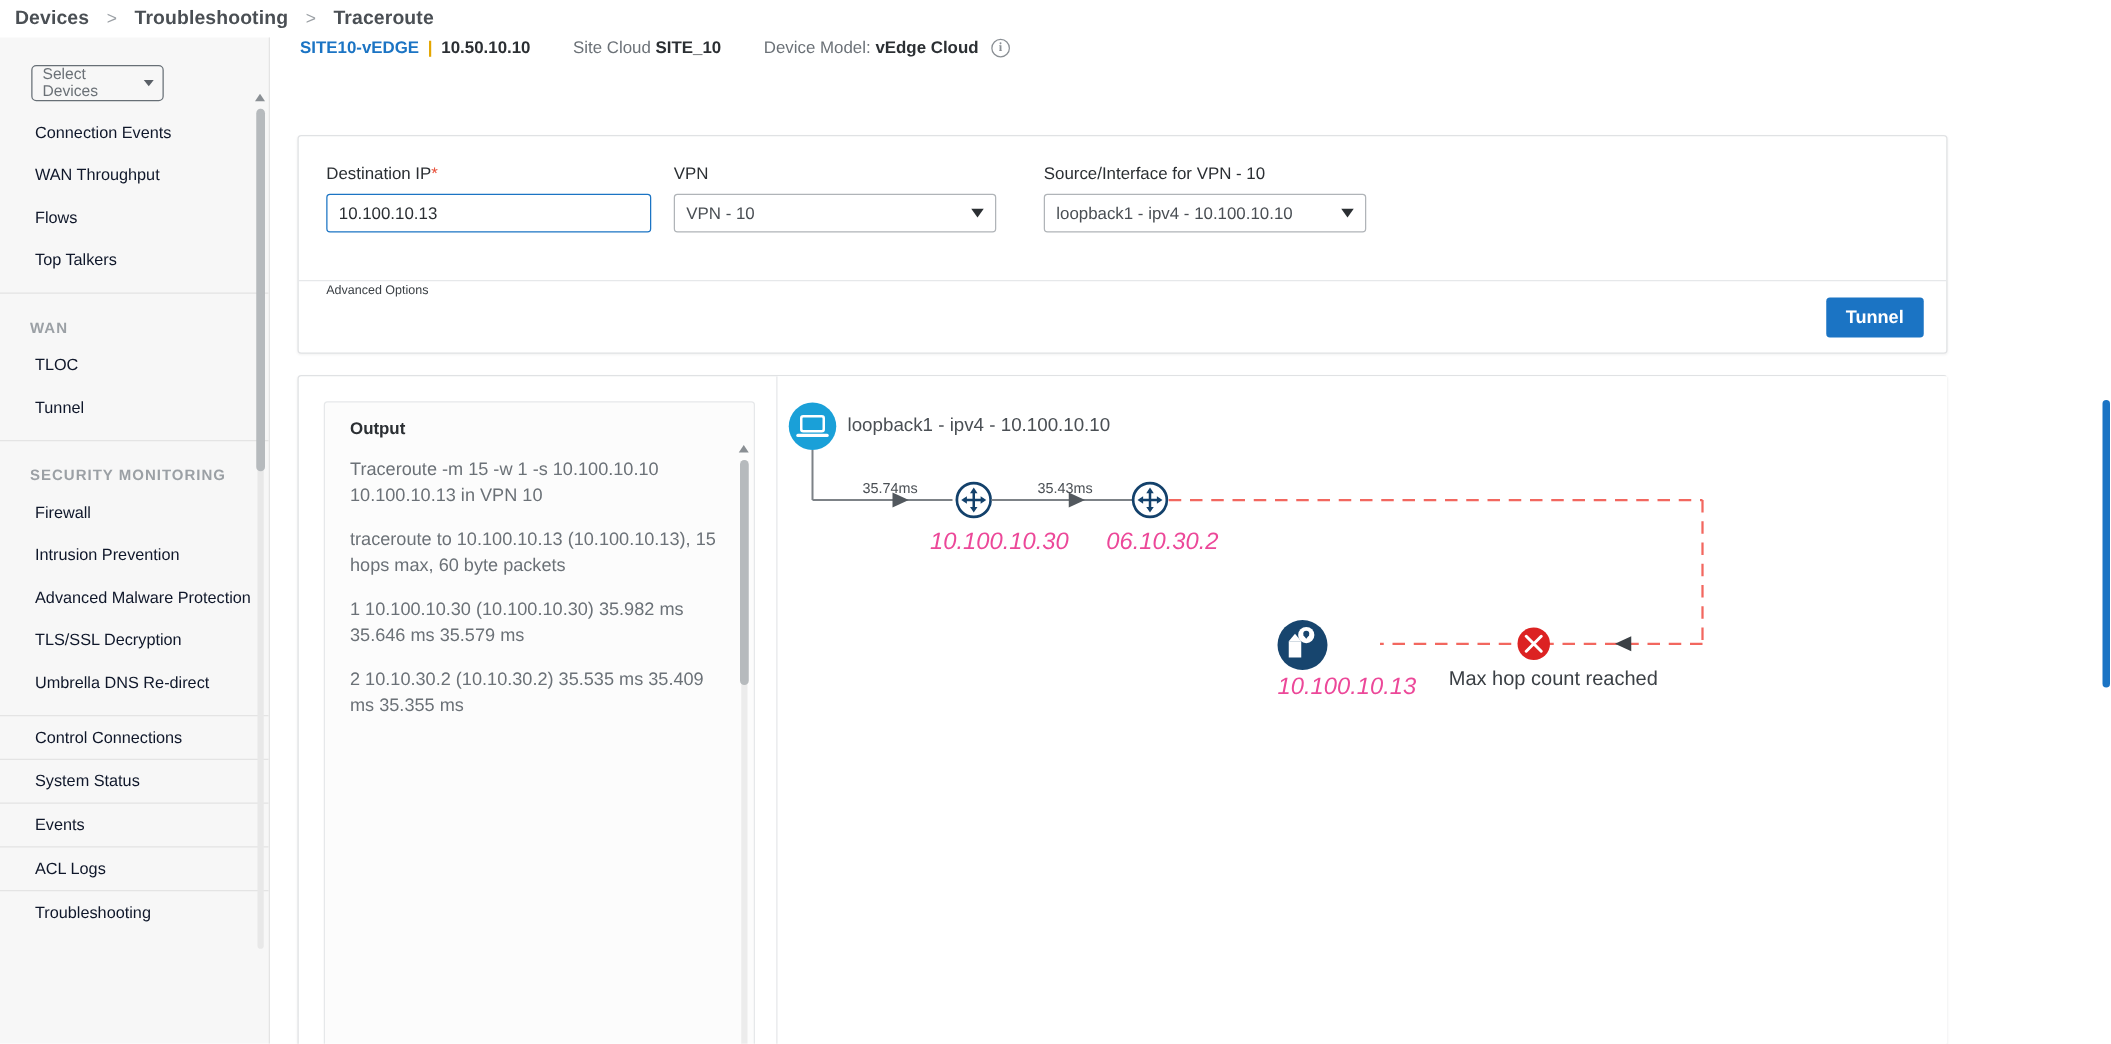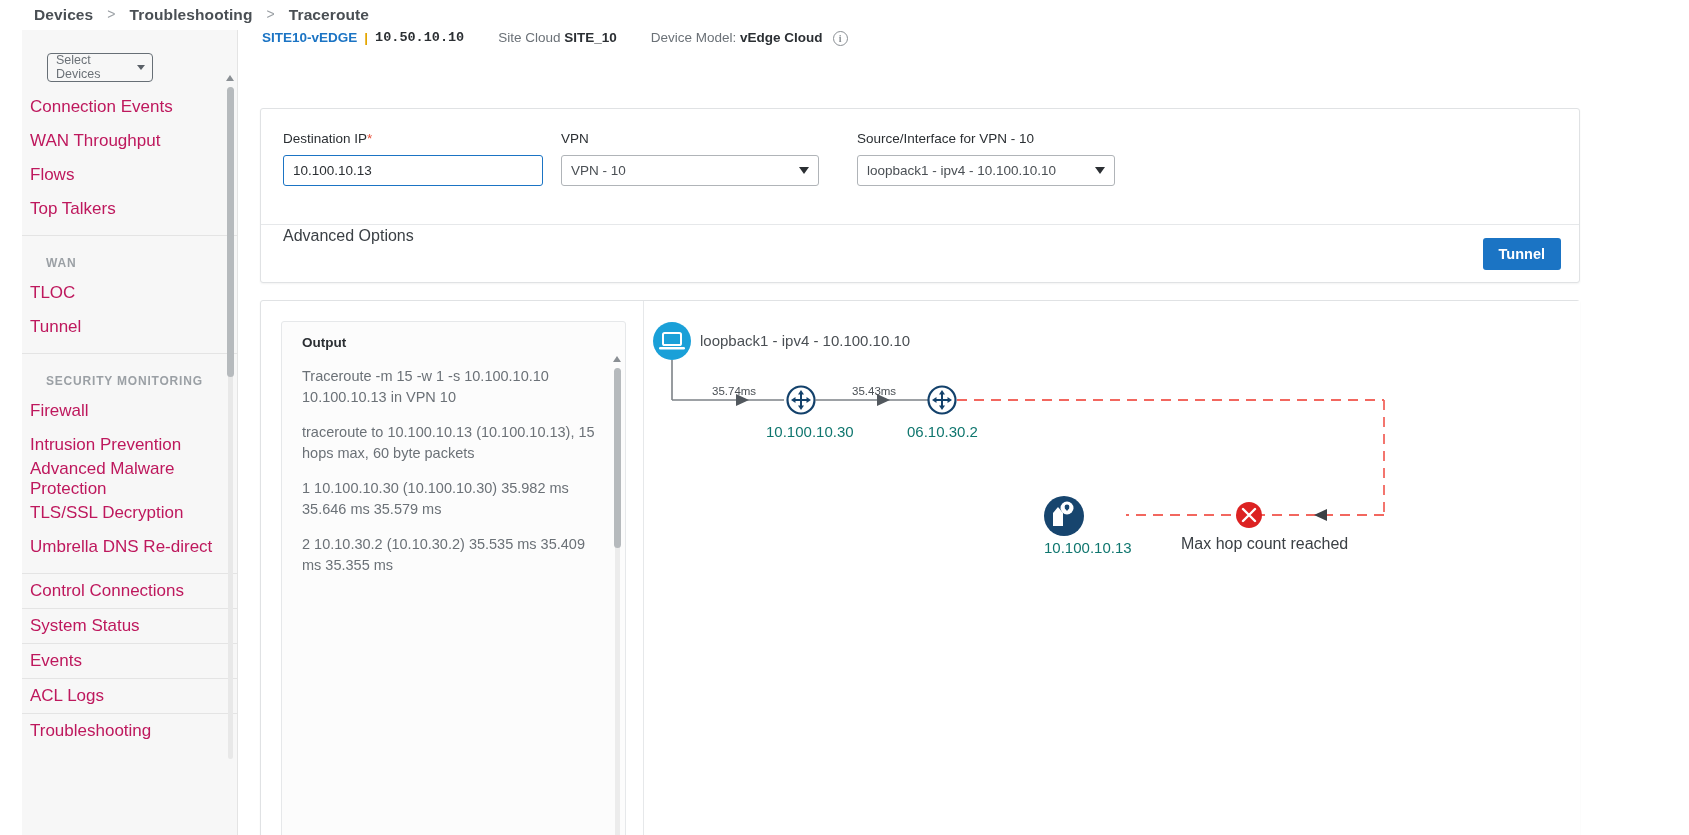--- a/index.html
+++ b/index.html
@@ -4,21 +4,21 @@
 <style>
   * { box-sizing: border-box; }
   html, body {
     margin: 0; padding: 0;
     width: 1689px; height: 835px;
     overflow: hidden;
     background: #ffffff;
     font-family: "Liberation Sans", sans-serif;
     color: #4a4f54;
   }
-  .app { position: relative; width: 1406px; height: 835px; background:#fff;margin-left:22px; }
+  .app { position: relative; width: 1406px; height: 835px; background:#fff; }
 
   
   .breadcrumb {
     position: absolute; left: 0; top: 0; width: 1689px; height: 30px;
     display: flex; align-items: center; padding-left: 10px; gap: 0px;
     background: #ffffff;
     font-size: 15.5px; font-weight: bold; color: #4a4f54; letter-spacing: .1px;
   }
   .breadcrumb .crumb { padding: 0 2px; }
   .breadcrumb .sep {
@@ -44,22 +44,22 @@
     cursor: pointer;
   }
   .device-select .caret {
     width: 0; height: 0; margin-left: 4px;
     border-left: 4px solid transparent; border-right: 4px solid transparent;
     border-top: 5px solid #5a6067;
   }
   .nav-list { margin-top: 8px; }
   .nav-item {
     height: 34px; display: flex; align-items: center;
-    padding-left: 8px;
-    font-size: 17px; color: #be185d;
+    padding-left: 28px;
+    font-size: 13px; color: #0f172a;
     cursor: pointer;
   }
   .nav-group-title {
     height: 40px; display: flex; align-items: flex-end; padding-bottom: 6px;
     padding-left: 24px;
     font-size: 12px; font-weight: bold; letter-spacing: .8px;
     color: #9ba0a5; text-transform: uppercase;
   }
   .nav-sep { border-top: 1px solid #e4e4e4; margin: 9px 0 0 0; }
   .nav-item.bordered { border-top: 1px solid #e4e4e4; height: 35px; }
@@ -83,21 +83,21 @@
   
   .main { position: absolute; left: 216px; top: 30px; width: 1473px; height: 805px; background: #fff; }
 
   .device-bar {
     position: absolute; left: 0; top: 0; width: 1473px; height: 62px;
     display: flex; padding-left: 24px; gap: 0;
     font-size: 13.5px;
   }
   .dev-name { color: #1b74c4; font-weight: bold; }
   .dev-pipe { color: #e4a600; margin: 0 7px; font-weight: bold; }
-  .dev-ip { color: #2b2f33; font-weight: bold; font-family: Liberation Mono, monospace; }
+  .dev-ip { color: #2b2f33; font-weight: bold; }
   .dev-field { margin-left: 34px; color: #6b7177; }
   .dev-field b { color: #2b2f33; font-weight: bold; }
   .info-icon {
     display:inline-flex; align-items:center; justify-content:center;
     width: 15px; height: 15px; border-radius: 50%;
     border: 1.4px solid #8a8f94; color: #8a8f94;
     font-size: 10px; font-weight: bold; font-family: "Liberation Serif", serif;
     margin-left: 10px; cursor: pointer; line-height: 1;
     position: relative; top: 1px;
   }
@@ -130,21 +130,21 @@
   .select-src { width: 258px; }
   .select-caret {
     width: 0; height: 0; margin-left: 8px;
     border-left: 5px solid transparent; border-right: 5px solid transparent;
     border-top: 7px solid #2b2f33;
   }
   .gap1 { width: 18px; }
   .gap2 { width: 38px; }
   .adv-opts {
     position: absolute; left: 22px; top: 118px;
-    font-size: 16px; color: #3b4045; font-weight: normal; cursor: pointer;
+    font-size: 10px; color: #3b4045; font-weight: normal; cursor: pointer;
   }
   .card-footer {
     position: absolute; left: 0; bottom: 0; width: 100%; height: 58px;
     border-top: 1px solid #e6e8ea;
     display: flex; align-items: center; justify-content: flex-end;
     padding-right: 18px;
   }
   .btn-start {
     background: #1b74c4; color: #fff; border: none; border-radius: 3px;
     height: 32px; min-width: 60px; padding: 0 16px;
@@ -183,21 +183,21 @@
   .topo-pane {
     position: absolute; left: 382px; top: 0px; width: 937px; height: 558px;
     border-left: 1px solid #e6e8ea; background: #fff; overflow: hidden;
   }
   .topo-svg { position:absolute; left:0; top:0; }
 
   .node-label {
     position:absolute; font-size: 15px; color: #4a4f54; white-space: nowrap;
   }
   .hop-label {
-    position:absolute; font-size: 15px; color: #0f766e; white-space: nowrap;
+    position:absolute; font-size: 19px; color: #ec4899; white-space: nowrap; font-style: italic;
   }
   .lat-label {
     position:absolute; font-size: 11.5px; color: #4a4f54; white-space: nowrap; text-align: center;
   }
   .err-label {
     position:absolute; font-size: 16px; color: #3b4045; white-space: nowrap;
   }
 
   
   .page-scroll {

